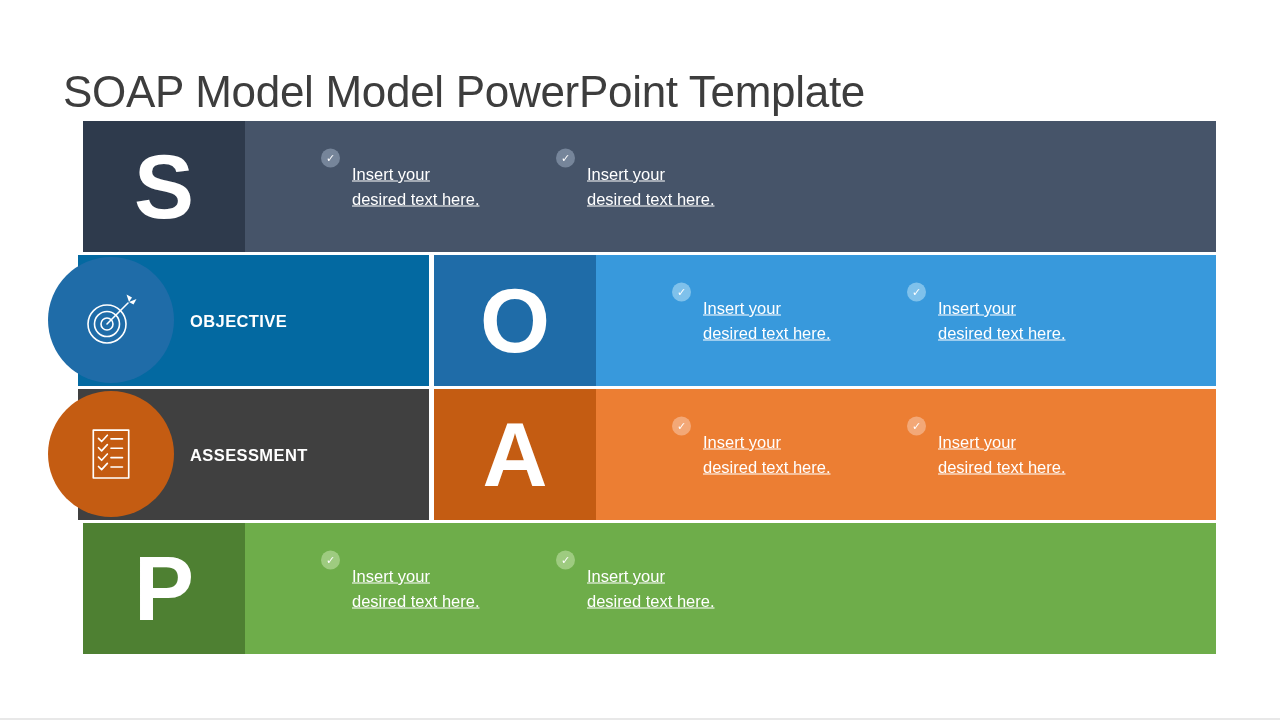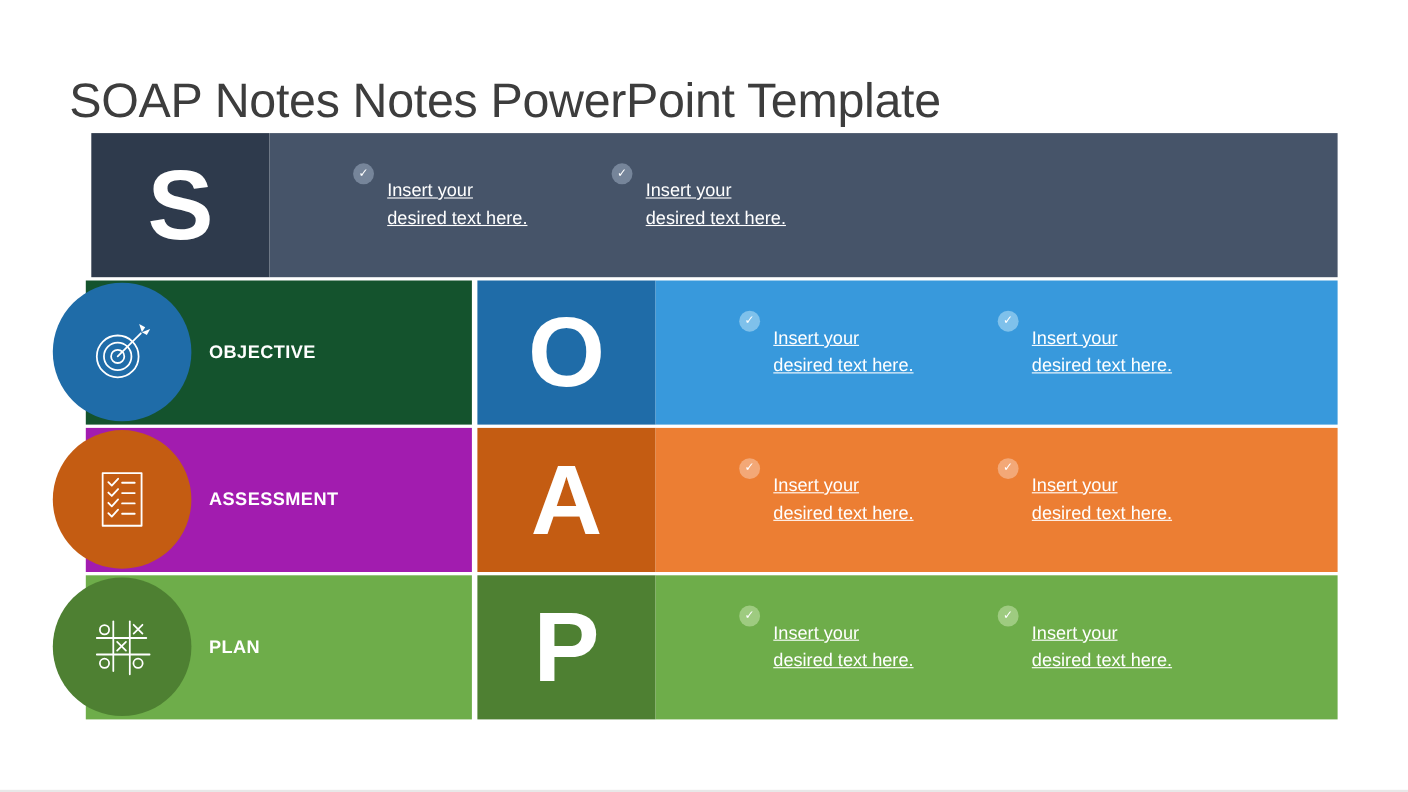--- a/index.html
+++ b/index.html
@@ -51,41 +51,41 @@
     text-decoration:underline;
   }
   .ic { stroke:#ffffff; fill:none; stroke-width:1.6; stroke-linecap:round; stroke-linejoin:round; }
   .ic .fillw { fill:#ffffff; stroke:none; }
 </style>
 </head>
 <body>
 
 <div class="slide">
 
-  <h1 class="title" style="color: rgb(61, 61, 61);">SOAP Notes Notes PowerPoint Template</h1>
+  <h1 class="title" style="color: rgb(61, 61, 61);">SOAP Model Model PowerPoint Template</h1>
 
   <div class="rows">
 
     <section class="row">
       <div class="gap"></div>
       <div class="letter-cell" style="background: rgb(46, 58, 76);">S</div>
       <div class="content" style="background: rgb(70, 84, 105);">
         <div class="item item-1">
           <span class="bullet" style="background: rgb(118, 133, 154);">✓</span>
           <p class="item-text"><span>Insert your</span><br><span>desired text here.</span></p>
         </div>
         <div class="item item-2">
           <span class="bullet" style="background: rgb(118, 133, 154);">✓</span>
           <p class="item-text"><span>Insert your</span><br><span>desired text here.</span></p>
         </div>
       </div>
     </section>
 
     <section class="row">
-      <div class="band-label" style="background: #14532d;">
+      <div class="band-label" style="background: #0369a1;">
         <div class="circle" style="background: rgb(31, 108, 168);">
           <svg class="ic" width="56" height="56" viewBox="0 0 56 56">
             <circle cx="24" cy="32" r="19"></circle>
             <circle cx="24" cy="32" r="12.5"></circle>
             <circle cx="24" cy="32" r="6"></circle>
             <line x1="24" y1="32" x2="45" y2="11"></line>
             <path class="fillw" d="M46,10 L43.5,2.5 L49,5.5 Z"></path>
             <path class="fillw" d="M46,10 L53.5,7 L50.5,12.5 Z"></path>
           </svg>
         </div>
@@ -99,21 +99,21 @@
           <p class="item-text"><span>Insert your</span><br><span>desired text here.</span></p>
         </div>
         <div class="item item-2">
           <span class="bullet" style="background: rgb(127, 193, 235);">✓</span>
           <p class="item-text"><span>Insert your</span><br><span>desired text here.</span></p>
         </div>
       </div>
     </section>
 
     <section class="row">
-      <div class="band-label" style="background: #a21caf;">
+      <div class="band-label" style="background: #404040;">
         <div class="circle" style="background: rgb(196, 92, 18);">
           <svg class="ic" width="38" height="50" viewBox="0 0 36 48">
             <rect x="1" y="1" width="34" height="46"></rect>
             <path d="M6,9 l3,3 l5.5,-6"></path>   
               <line x1="18" y1="9.5" x2="29" y2="9.5"></line>
             <path d="M6,18 l3,3 l5.5,-6"></path>  
               <line x1="18" y1="18.5" x2="29" y2="18.5"></line>
             <path d="M6,27 l3,3 l5.5,-6"></path>  
               <line x1="18" y1="27.5" x2="29" y2="27.5"></line>
             <path d="M6,36 l3,3 l5.5,-6"></path>  
@@ -130,36 +130,20 @@
           <p class="item-text"><span>Insert your</span><br><span>desired text here.</span></p>
         </div>
         <div class="item item-2">
           <span class="bullet" style="background: rgb(243, 168, 119);">✓</span>
           <p class="item-text"><span>Insert your</span><br><span>desired text here.</span></p>
         </div>
       </div>
     </section>
 
     <section class="row">
-      <div class="band-label" style="background: rgb(110, 173, 74);">
-        <div class="circle" style="background: rgb(78, 128, 50);">
-          <svg class="ic" width="54" height="54" viewBox="0 0 54 54">
-            <line x1="4" y1="19" x2="49" y2="19"></line>
-            <line x1="4" y1="34" x2="52" y2="34"></line>
-            <line x1="19" y1="4" x2="19" y2="49"></line>
-            <line x1="34" y1="4" x2="34" y2="52"></line>
-            <circle cx="11" cy="11.5" r="4.2"></circle>
-            <path d="M37.5,7 l8,8 M45.5,7 l-8,8"></path>
-            <path d="M22.5,22.5 l8,8 M30.5,22.5 l-8,8"></path>
-            <circle cx="11" cy="42" r="4.2"></circle>
-            <circle cx="41.5" cy="42" r="4.2"></circle>
-          </svg>
-        </div>
-        <span class="row-label">PLAN</span>
-      </div>
       <div class="gap"></div>
       <div class="letter-cell" style="background: rgb(78, 128, 50);">P</div>
       <div class="content" style="background: rgb(110, 173, 74);">
         <div class="item item-1">
           <span class="bullet" style="background: rgb(158, 203, 128);">✓</span>
           <p class="item-text"><span>Insert your</span><br><span>desired text here.</span></p>
         </div>
         <div class="item item-2">
           <span class="bullet" style="background: rgb(158, 203, 128);">✓</span>
           <p class="item-text"><span>Insert your</span><br><span>desired text here.</span></p>

